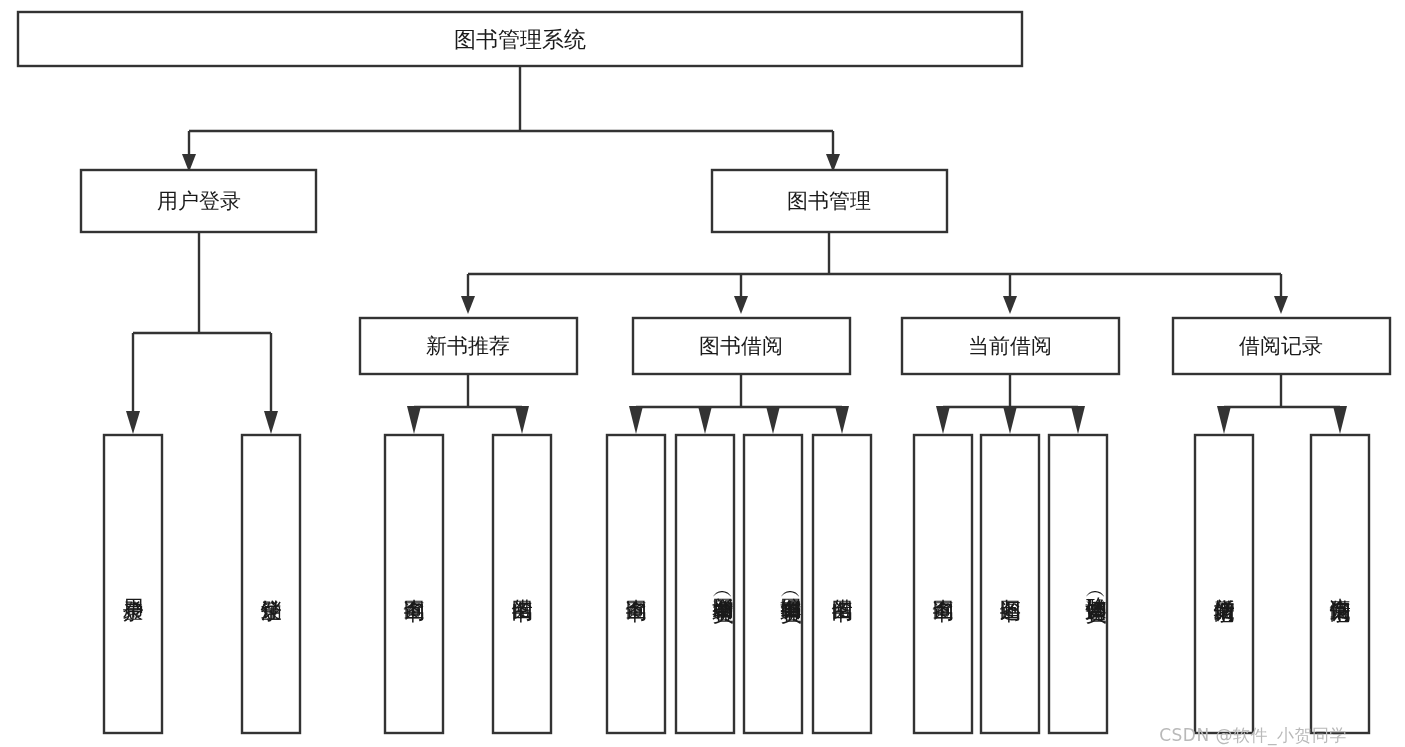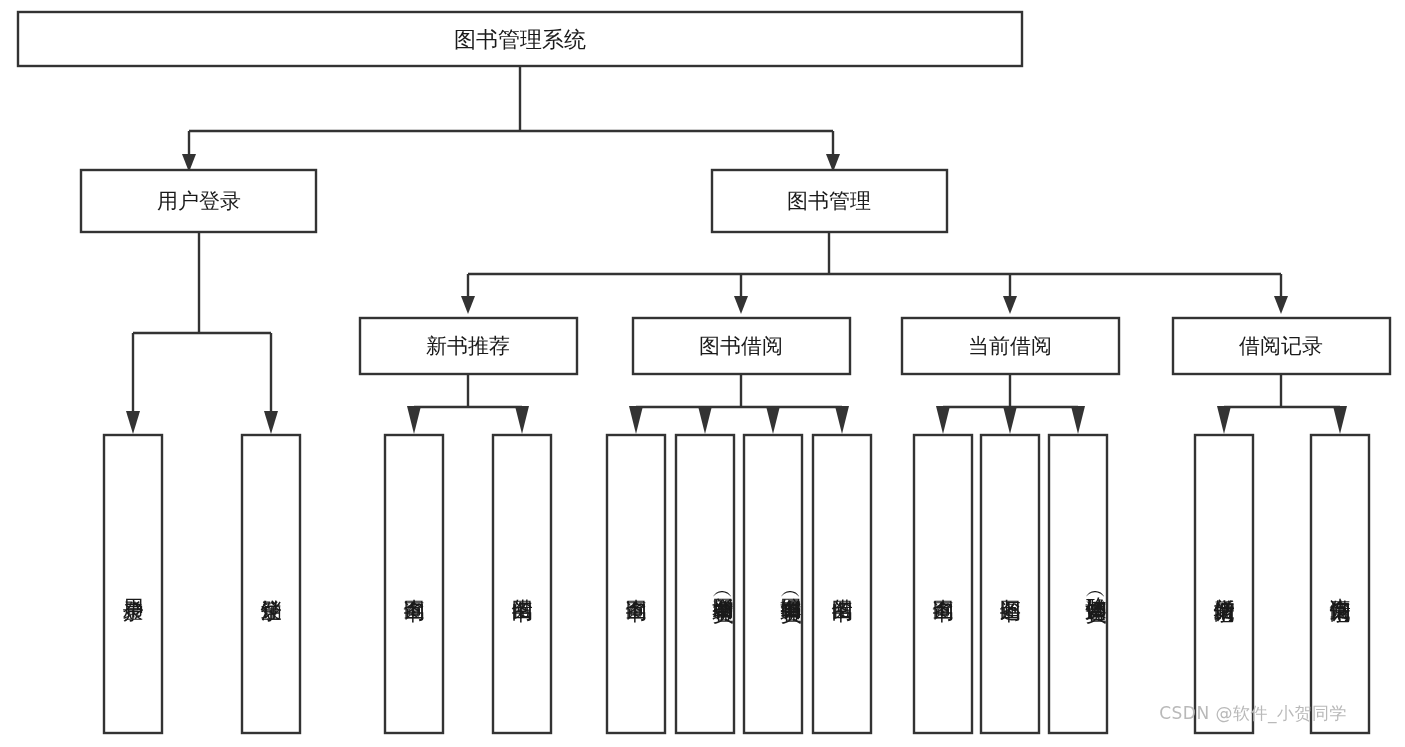--- a/index.html
+++ b/index.html
@@ -60,21 +60,21 @@
     line-height: 1.08;
     color: #1a1a1a;
     letter-spacing: 1px;
     text-align: center;
     white-space: nowrap;
     pointer-events: none;
   }
   .watermark {
     position: absolute;
     right: 8px;
-    bottom: 22px;
+    bottom: 0;
     font-family: "DejaVu Sans", "Liberation Sans", sans-serif;
     font-size: 17px;
     color: #b9b9b9;
     letter-spacing: 0.5px;
     white-space: nowrap;
   }
 </style>
 </head>
 <body>
 

